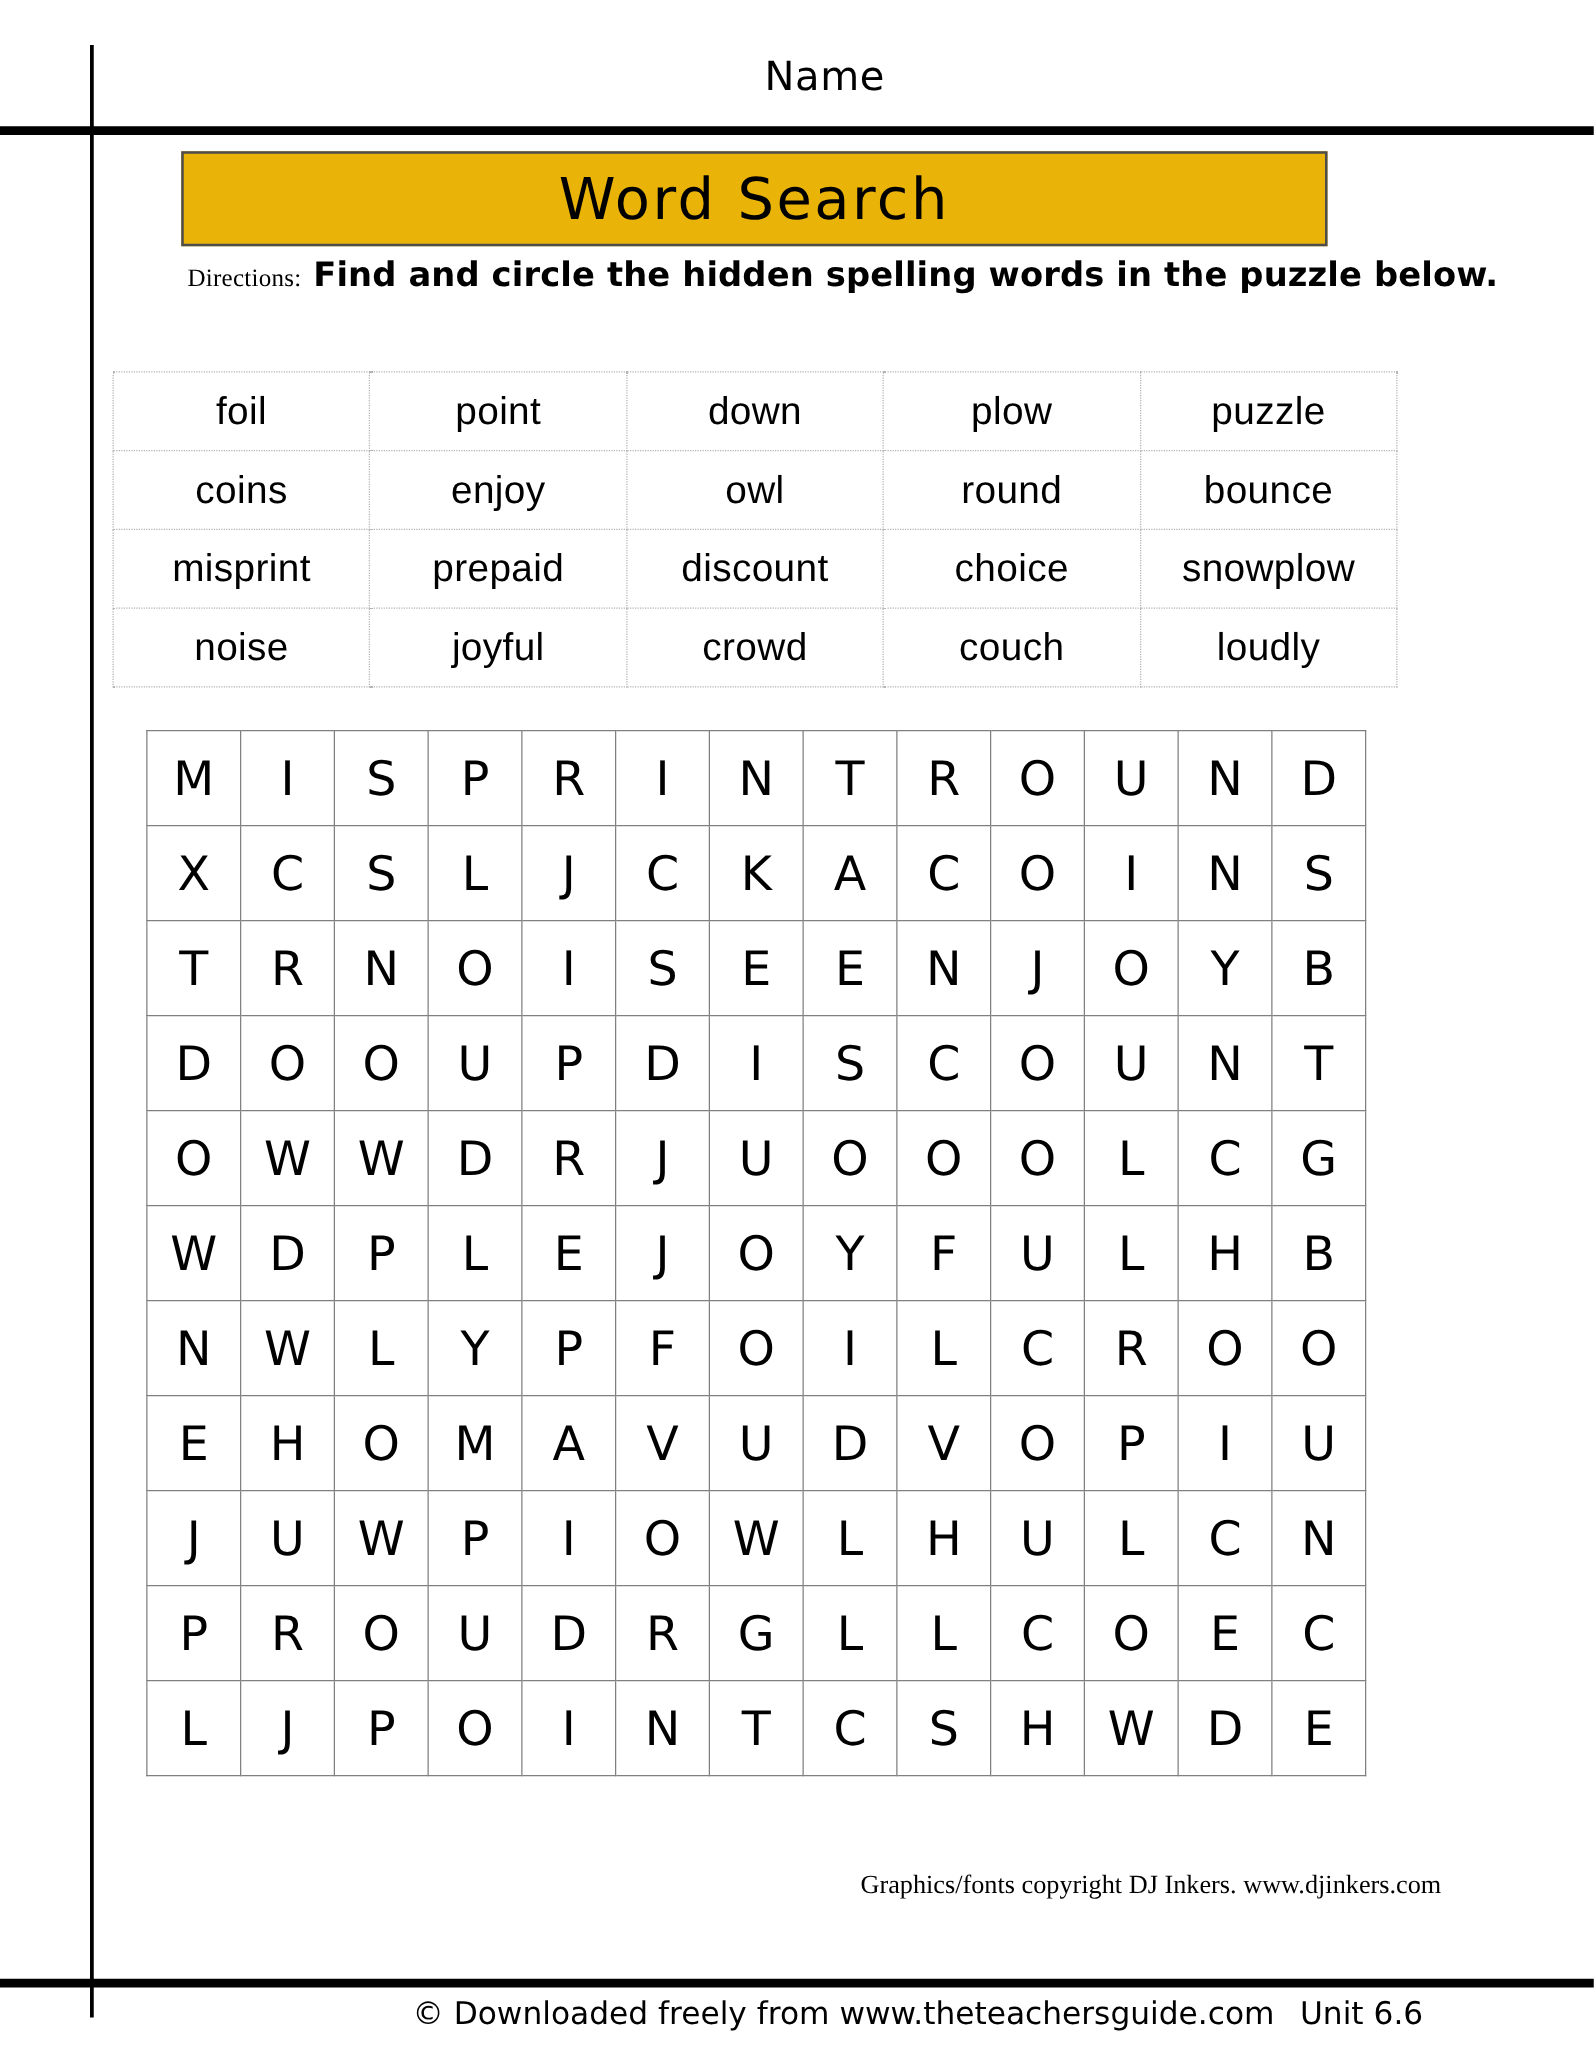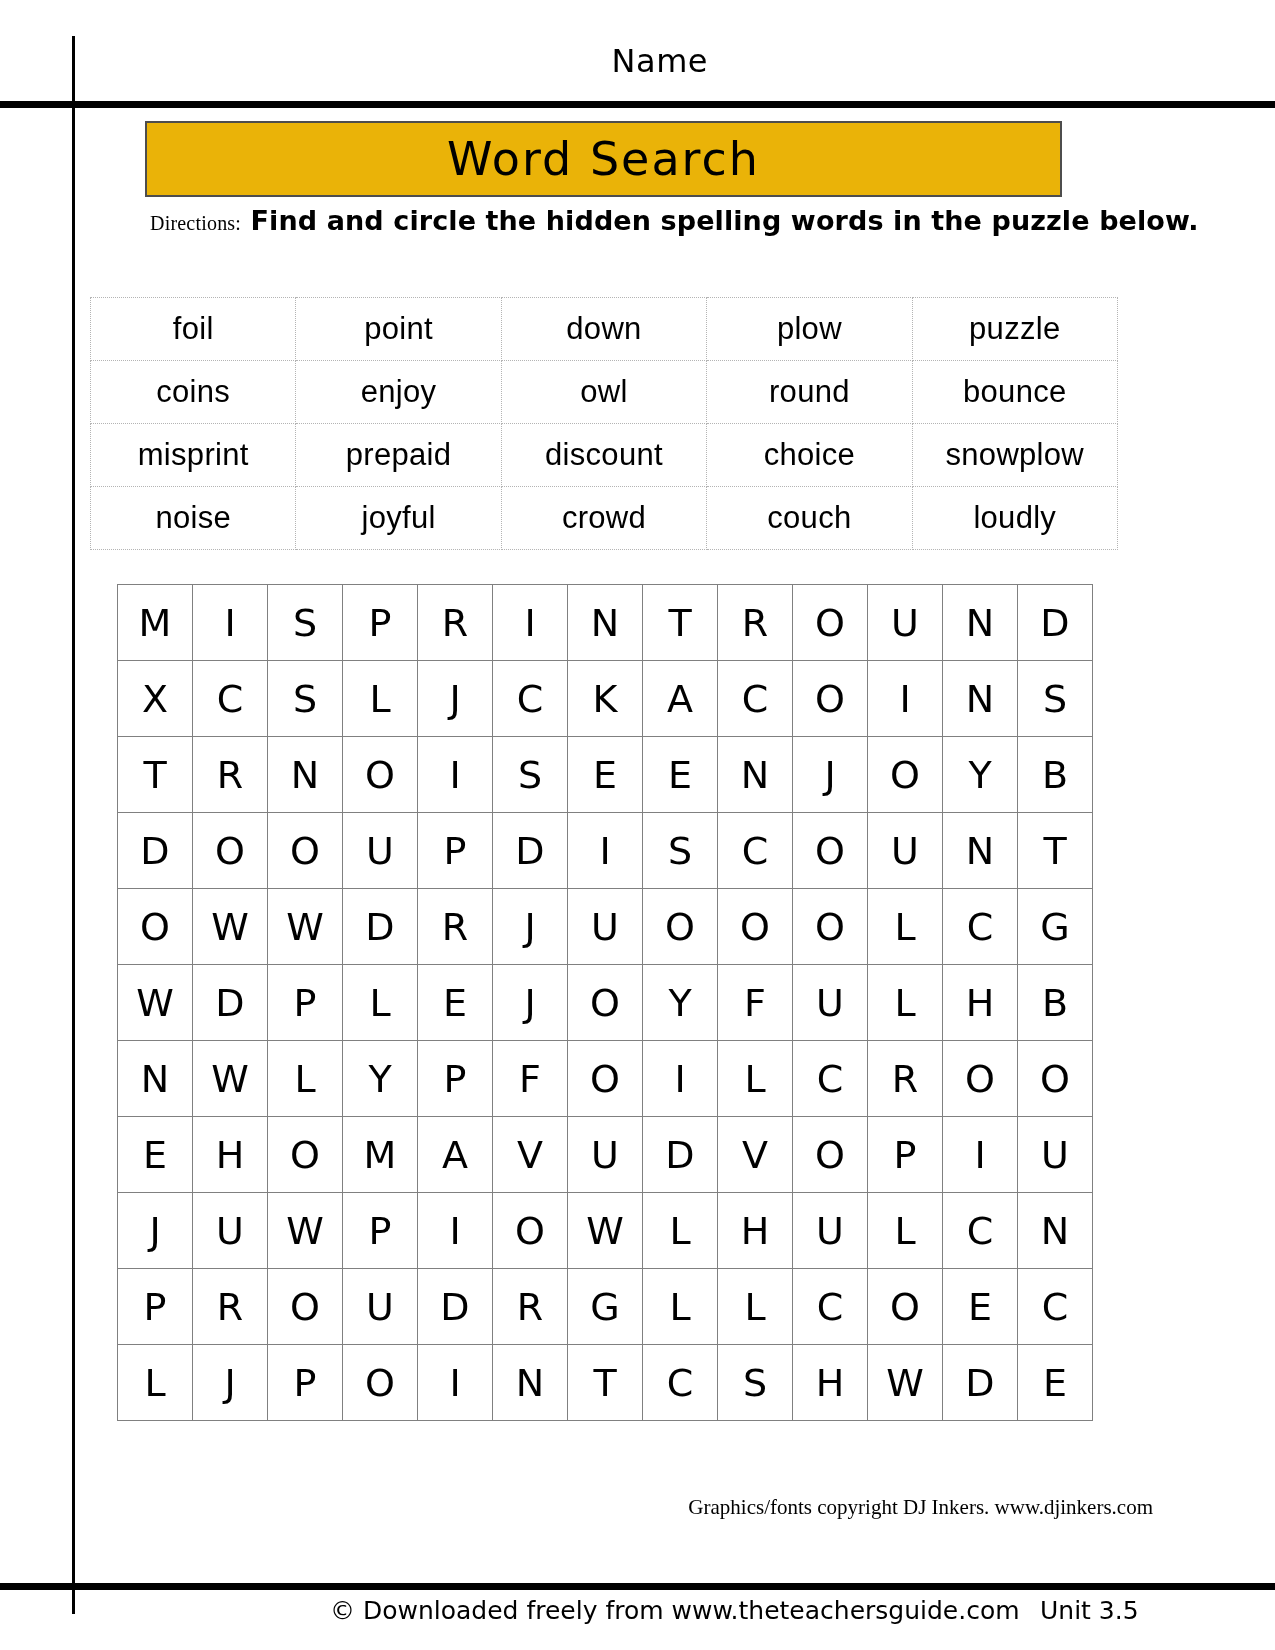--- a/index.html
+++ b/index.html
@@ -396,13 +396,13 @@
         <td>H</td>
         <td>W</td>
         <td>D</td>
         <td>E</td>
       </tr>
     </tbody>
 </table>
 
 <div id="credit-line">Graphics/fonts copyright DJ Inkers. www.djinkers.com</div>
 <div id="footer-left">© Downloaded freely from www.theteachersguide.com</div>
-<div id="footer-right">Unit 3.5</div>
+<div id="footer-right">Unit 6.6</div>
 
 </body></html>

